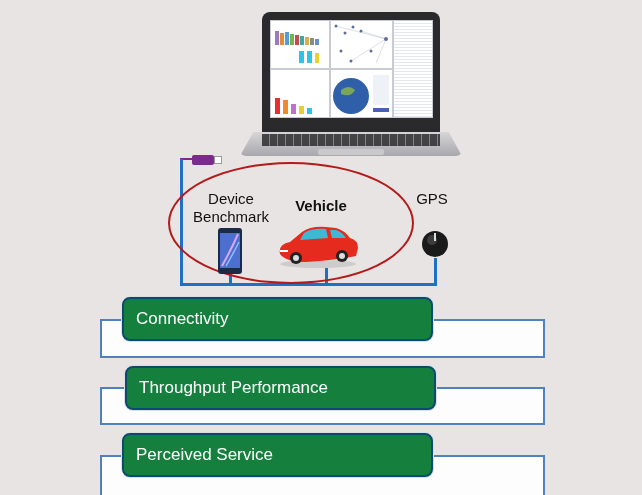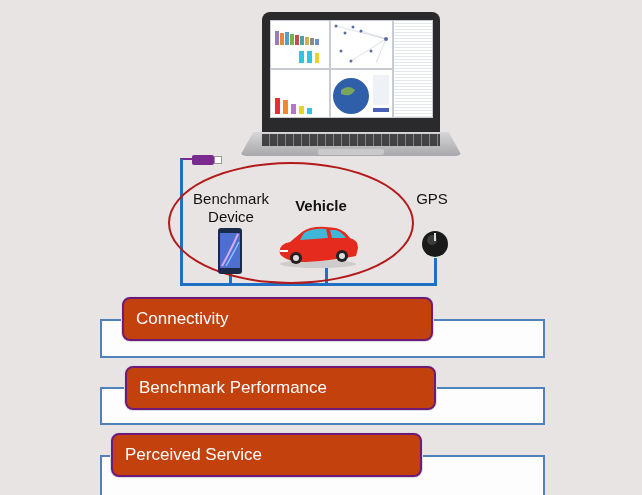--- a/index.html
+++ b/index.html
@@ -12,21 +12,21 @@
   .base{left:240px;top:132px;width:222px;height:24px;background:linear-gradient(#d6d6d8,#a8a8ac);clip-path:polygon(6% 0,94% 0,100% 100%,0 100%);border-radius:0 0 6px 6px;}
   .keys{left:262px;top:134px;width:178px;height:12px;background:repeating-linear-gradient(90deg,#2b2b2d 0 7px,#77777b 7px 8px);opacity:.85;}
   .trackpad{left:318px;top:149px;width:66px;height:6px;background:#c9c9cc;border-radius:2px;}
   
   .wire{background:#1f6fc4;}
   
   .ellipse{left:168px;top:162px;width:246px;height:122px;border:2px solid #b31b1b;border-radius:50%;box-sizing:border-box;}
   .lbl{color:#111;font-size:15px;text-align:center;line-height:18px;}
   
   .outer{background:#fdfdfd;border:2px solid #4f81bd;box-sizing:border-box;}
-  .pill{background:#c2410c;border:2px solid #701a75;border-radius:8px;box-sizing:border-box;color:#fff;font-size:17px;display:flex;align-items:center;padding-left:12px;box-shadow:0 0 0 1px #d9dde4;}
+  .pill{background:#15803d;border:2px solid #0c4a6e;border-radius:8px;box-sizing:border-box;color:#fff;font-size:17px;display:flex;align-items:center;padding-left:12px;box-shadow:0 0 0 1px #d9dde4;}
 </style>
 </head>
 <body>
 
 <div class="abs lid"></div>
 <div class="abs screen">
   <div class="pane">
     <svg width="58" height="47">
         <rect x="4" y="10" width="4" height="14" fill="#9b7bb8"></rect>
         <rect x="9" y="12" width="4" height="12" fill="#e08a3c"></rect>
@@ -93,22 +93,22 @@
 
 <div class="abs wire" style="left:180px;top:159px;width:3px;height:127px;"></div>
 <div class="abs wire" style="left:180px;top:283px;width:257px;height:3px;"></div>
 <div class="abs wire" style="left:229px;top:272px;width:3px;height:13px;"></div>
 <div class="abs wire" style="left:325px;top:268px;width:3px;height:17px;"></div>
 <div class="abs wire" style="left:434px;top:258px;width:3px;height:28px;"></div>
 
 <div class="abs ellipse"></div>
 
 <div class="abs lbl" style="left:186px;top:190px;width:90px;">
+  <div>Device</div>
   <div>Benchmark</div>
-  <div>Device</div>
 </div>
 <div class="abs lbl" style="left:285px;top:197px;width:72px;font-weight:bold;">Vehicle</div>
 <div class="abs lbl" style="left:410px;top:190px;width:44px;">GPS</div>
 
 <svg class="abs" style="left:218px;top:228px;" width="24" height="46">
   <rect x="0" y="0" width="24" height="46" rx="3" fill="#1c2a4a"></rect>
   <rect x="2" y="5" width="20" height="35" fill="#4c6fd0"></rect>
   <path d="M4 38 Q14 20 20 6" stroke="#d8a8f0" stroke-width="2" fill="none"></path>
   <path d="M8 38 Q16 24 21 14" stroke="#8cc0ff" stroke-width="1.5" fill="none"></path>
 </svg>
@@ -128,16 +128,16 @@
 <svg class="abs" style="left:420px;top:230px;" width="30" height="30">
   <circle cx="15" cy="14" r="13" fill="#1a1a1a"></circle>
   <circle cx="12" cy="10" r="5" fill="#555" opacity=".6"></circle>
   <rect x="14" y="3" width="2" height="8" fill="#ddd"></rect>
 </svg>
 
 <div class="abs outer" style="left:100px;top:319px;width:445px;height:39px;"></div>
 <div class="abs pill" style="left:122px;top:297px;width:311px;height:44px;">Connectivity</div>
 
 <div class="abs outer" style="left:100px;top:387px;width:445px;height:38px;"></div>
-<div class="abs pill" style="left:125px;top:366px;width:311px;height:44px;">Benchmark Performance</div>
+<div class="abs pill" style="left:125px;top:366px;width:311px;height:44px;">Throughput Performance</div>
 
 <div class="abs outer" style="left:100px;top:455px;width:445px;height:50px;"></div>
-<div class="abs pill" style="left:111px;top:433px;width:311px;height:44px;">Perceived Service</div>
+<div class="abs pill" style="left:122px;top:433px;width:311px;height:44px;">Perceived Service</div>
 
 </body></html>

